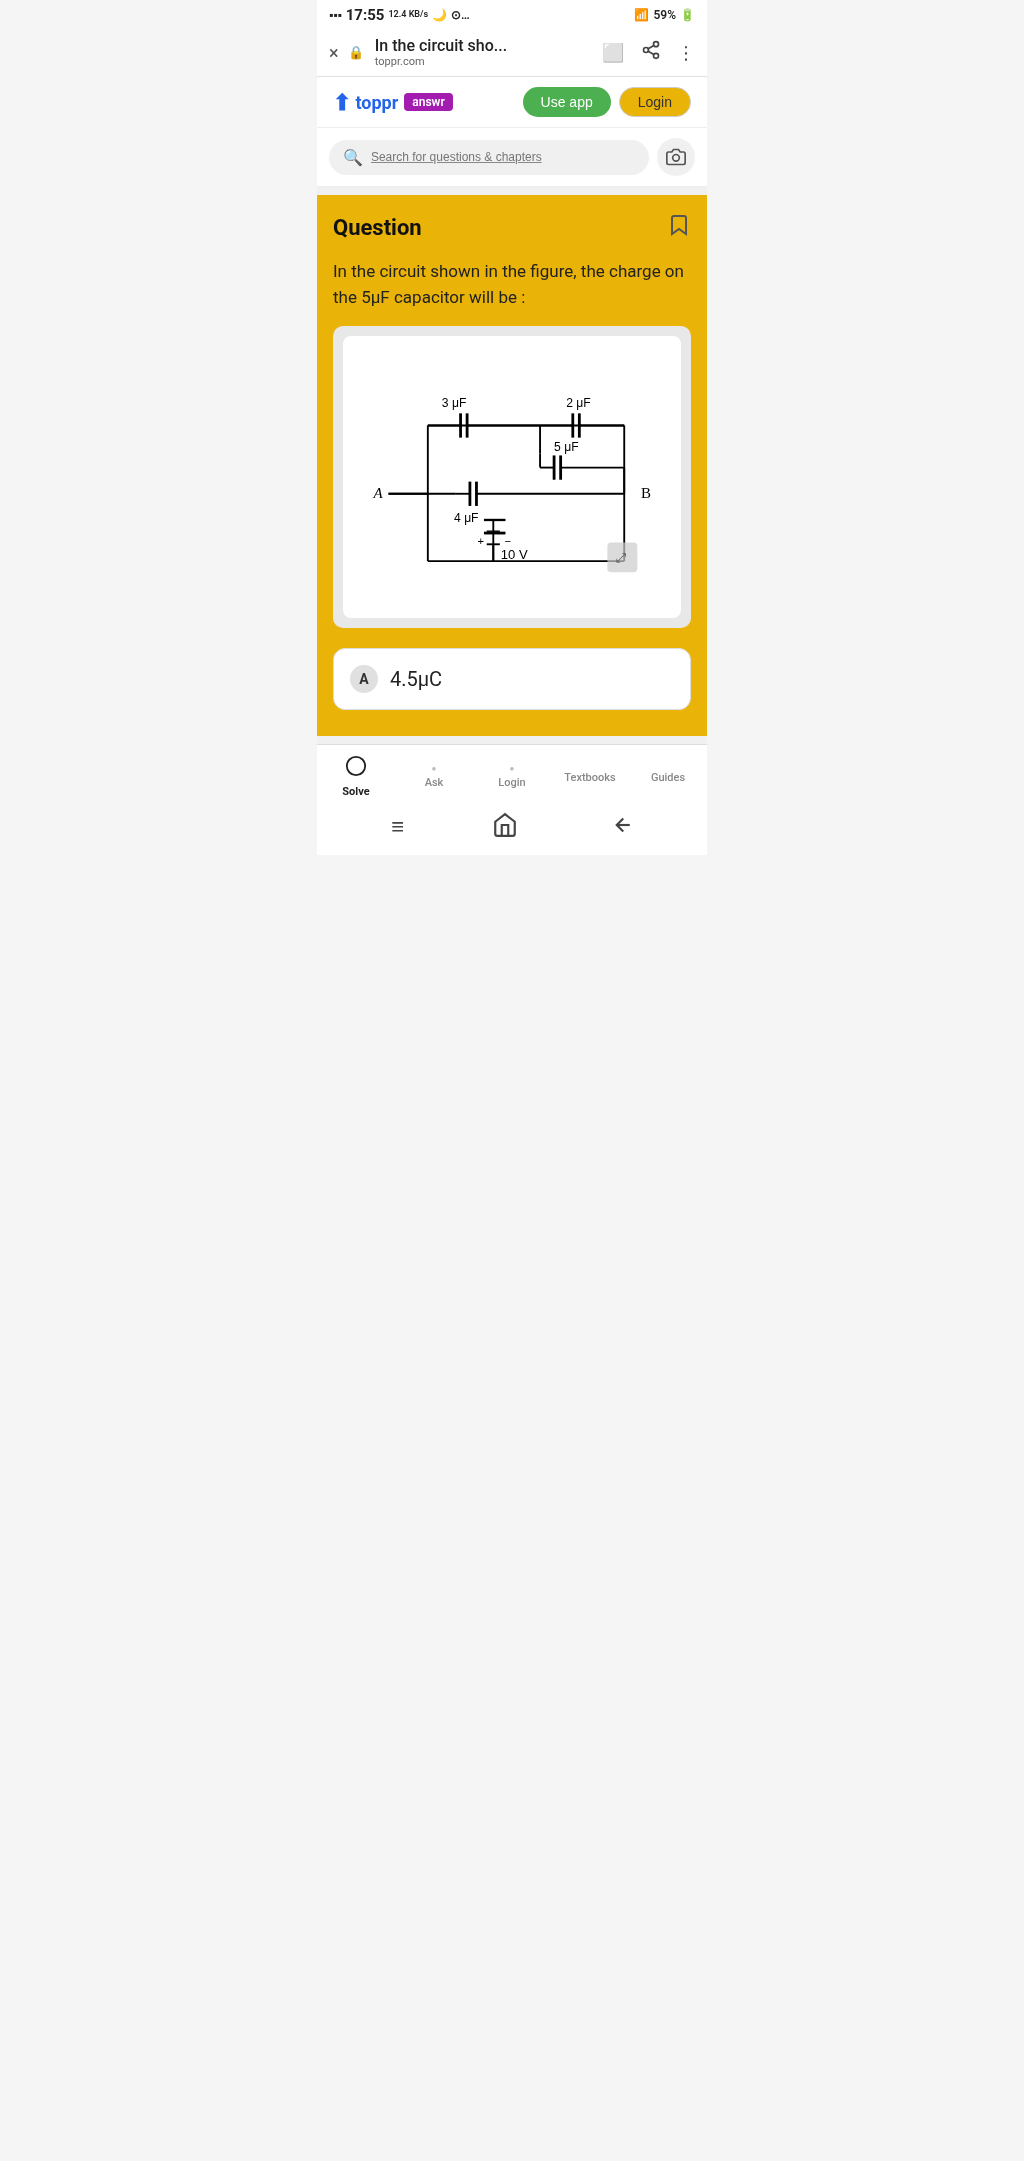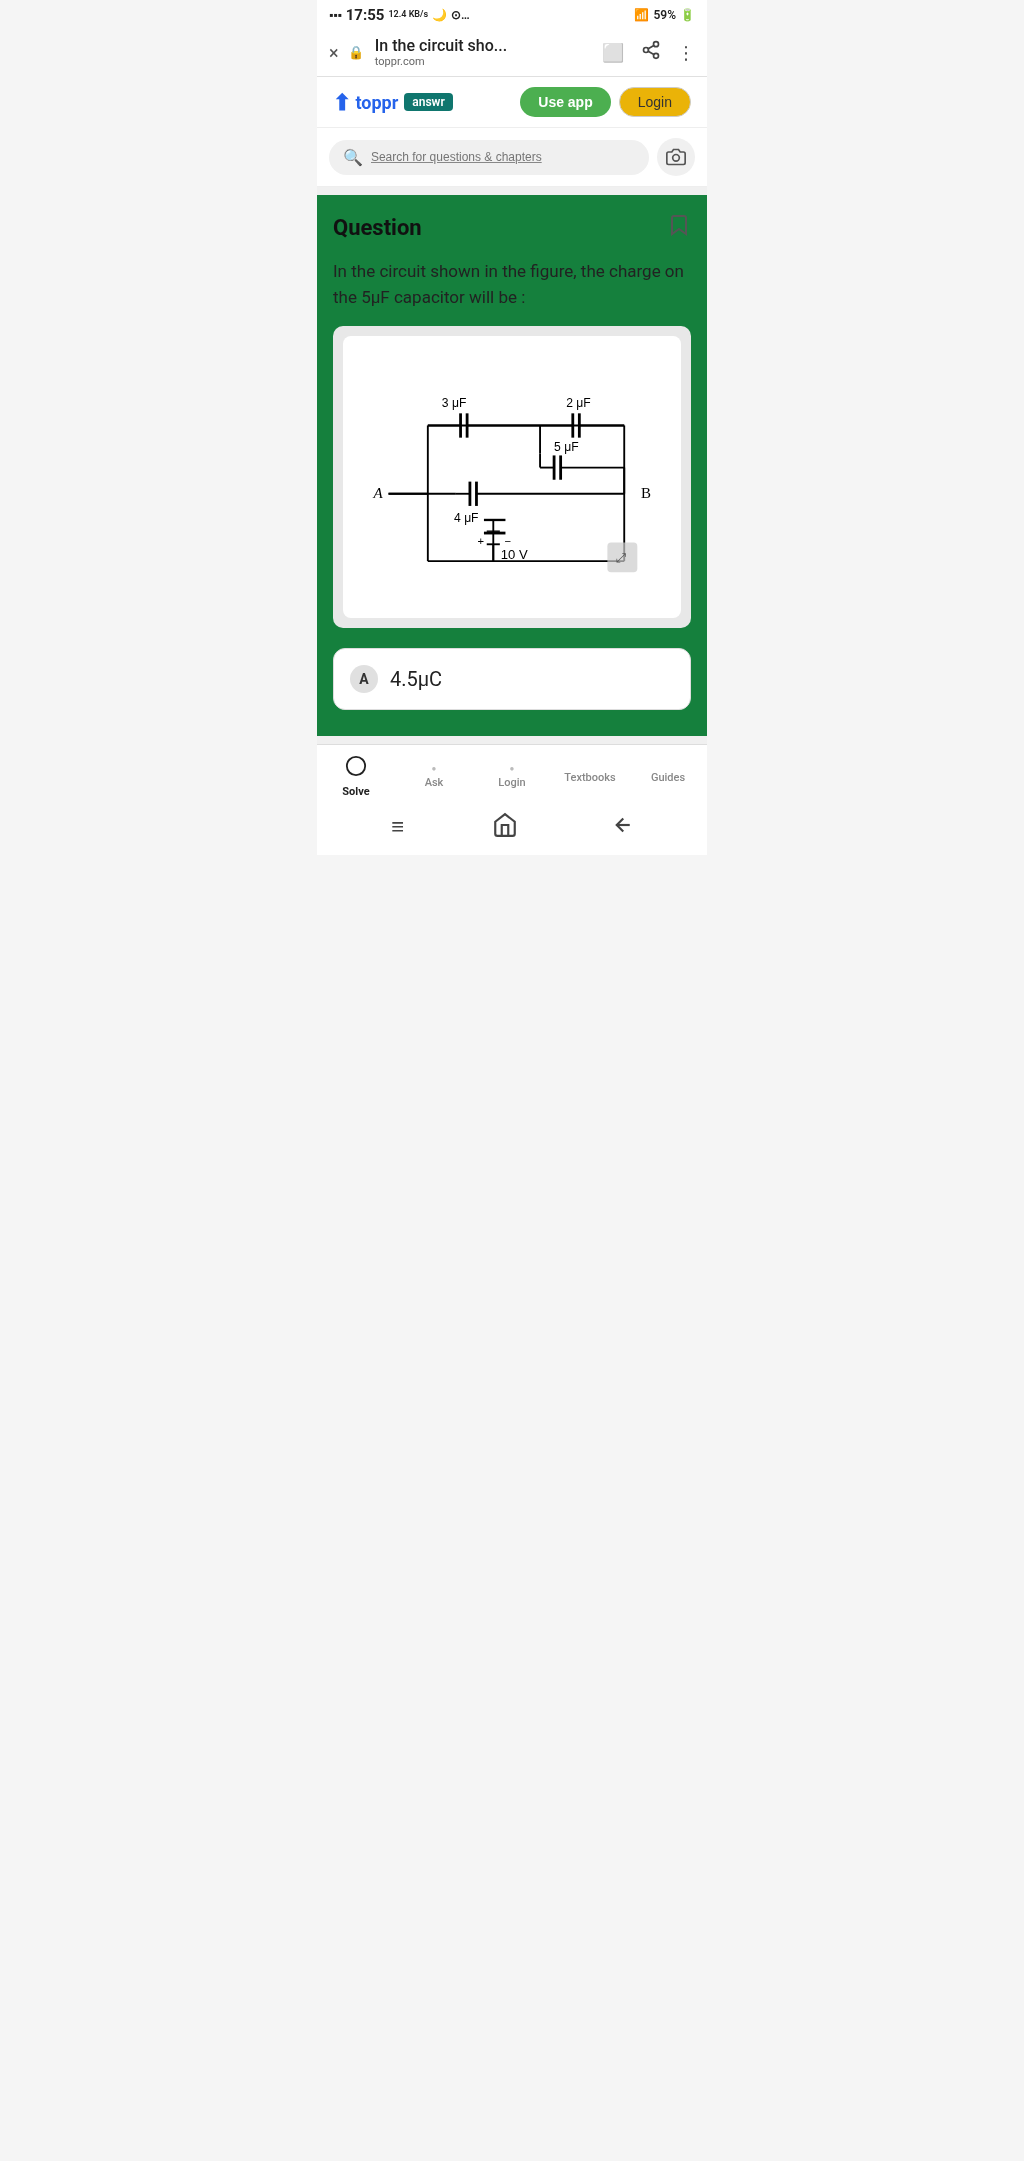--- a/index.html
+++ b/index.html
@@ -50,35 +50,35 @@
       background: #fff;
       padding: 10px 16px;
       display: flex;
       align-items: center;
       justify-content: space-between;
       border-bottom: 1px solid #eee;
     }
     .brand-wrap { display: flex; align-items: center; gap: 6px; }
     .brand-logo { font-size: 18px; font-weight: 700; color: #2563eb; display: flex; align-items: center; gap: 4px; }
     .brand-answr {
-      background: #0f766e;
+      background: #a21caf;
       color: #fff;
       font-size: 12px;
       font-weight: 600;
       padding: 2px 8px;
       border-radius: 4px;
     }
     .btn-use-app {
       background: #4caf50;
       color: #fff;
       border: none;
       border-radius: 20px;
       padding: 7px 18px;
       font-size: 14px;
-      font-weight: 700;
+      font-weight: 400;
       cursor: pointer;
     }
     .btn-login {
       background: #eab308;
       color: #333;
       border: 1.5px solid #ccc;
       border-radius: 20px;
       padding: 6px 18px;
       font-size: 14px;
       font-weight: 500;
@@ -124,21 +124,21 @@
       justify-content: center;
       cursor: pointer;
       font-size: 18px;
       color: #555;
     }
 
     
     .divider { height: 8px; background: #f0f0f0; }
 
     
-    .content { background: #15803d; padding: 18px 16px 16px; }
+    .content { background: #eab308; padding: 18px 16px 16px; }
 
     
     .question-header {
       display: flex;
       justify-content: space-between;
       align-items: center;
       margin-bottom: 16px;
     }
     .question-title { font-size: 22px; font-weight: 700; color: #111; }
     .bookmark-btn { font-size: 22px; color: #555; cursor: pointer; }

